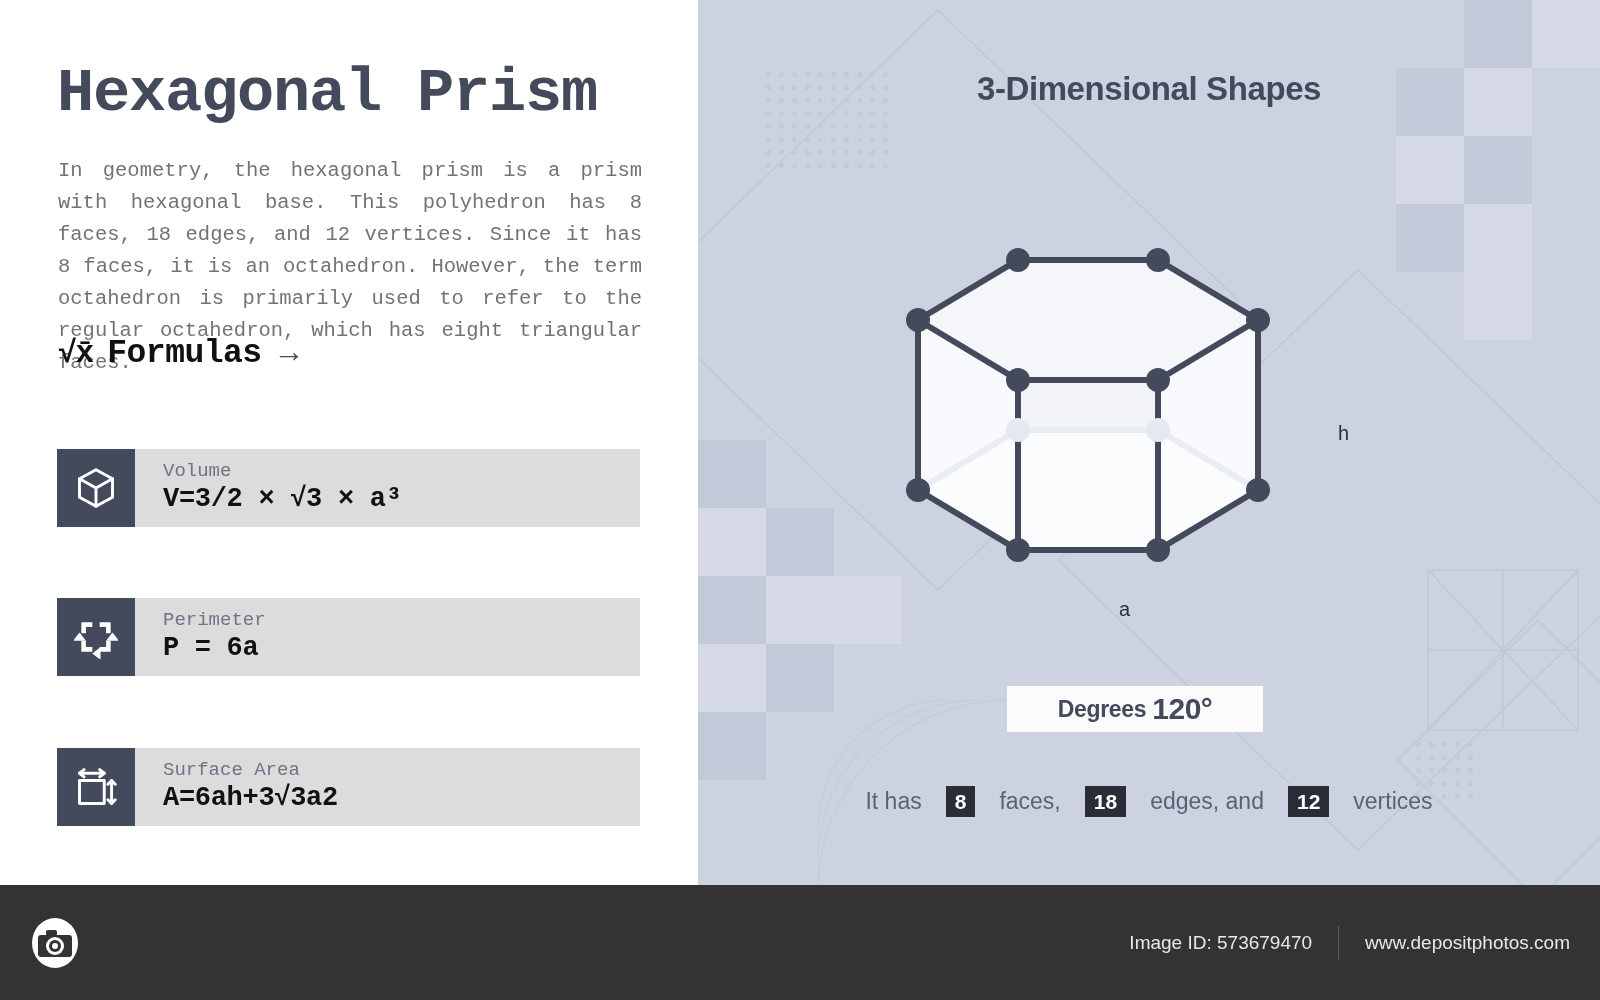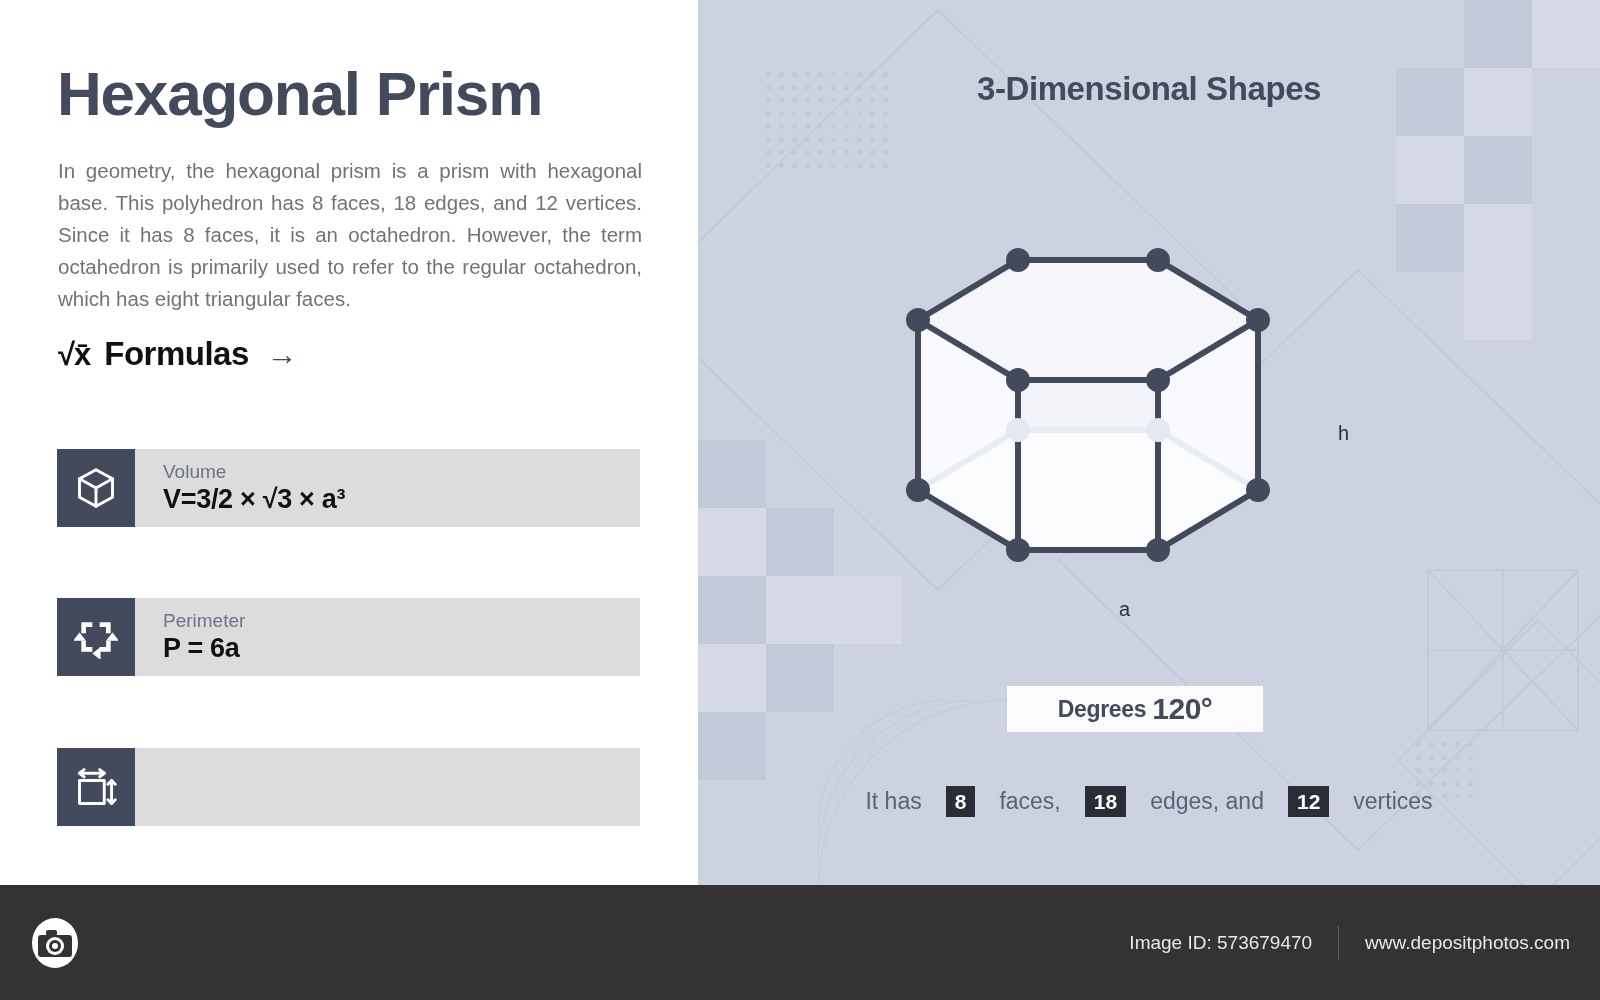--- a/index.html
+++ b/index.html
@@ -9,20 +9,21 @@
     background:#ffffff;
     overflow:hidden;
     position:relative;
   }
   #stage { position:absolute; left:0; top:0; width:1600px; height:1000px; }
 
   
   #left-panel{
     position:absolute; left:0; top:0; width:766px; height:885px;
     background:#ffffff;
+    font-family:Liberation Mono, monospace;
   }
   #title{
     position:absolute; left:57px; top:58px;
     font-size:62px; font-weight:bold; letter-spacing:-1.2px;
     color:#434a5c; white-space:nowrap;
   }
   #description{
     position:absolute; left:58px; top:155px; width:584px;
     font-size:20.5px; line-height:32px; color:#737373;
     text-align:justify; text-justify:inter-word;
@@ -187,20 +188,24 @@
       <div class="icon-tile">
         <svg width="44" height="44" viewBox="0 0 48 48" fill="none" stroke="#ffffff" stroke-width="3.2" stroke-linecap="round" stroke-linejoin="round">
           <rect x="6" y="17" width="27" height="25"></rect>
           <line x1="6" y1="9" x2="33" y2="9"></line>
           <polyline points="11,5 6,9 11,13"></polyline>
           <polyline points="28,5 33,9 28,13"></polyline>
           <line x1="41" y1="17" x2="41" y2="42"></line>
           <polyline points="37,21 41,17 45,21"></polyline>
           <polyline points="37,38 41,42 45,38"></polyline>
         </svg>
+      </div>
+      <div class="card-body">
+        <span class="card-label">Surface Area</span>
+        <span class="card-value">A=6ah+3√3a2</span>
       </div>
     </div>
   </div>
 
   <div id="right-panel">
 
     <div class="deco sq-dark" style="left:0px;   top:440px; width:68px; height:68px;"></div>
     <div class="deco sq-light" style="left:0px;   top:508px; width:68px; height:68px;"></div>
     <div class="deco sq-dark" style="left:0px;   top:576px; width:68px; height:68px;"></div>
     <div class="deco sq-light" style="left:0px;   top:644px; width:68px; height:68px;"></div>

